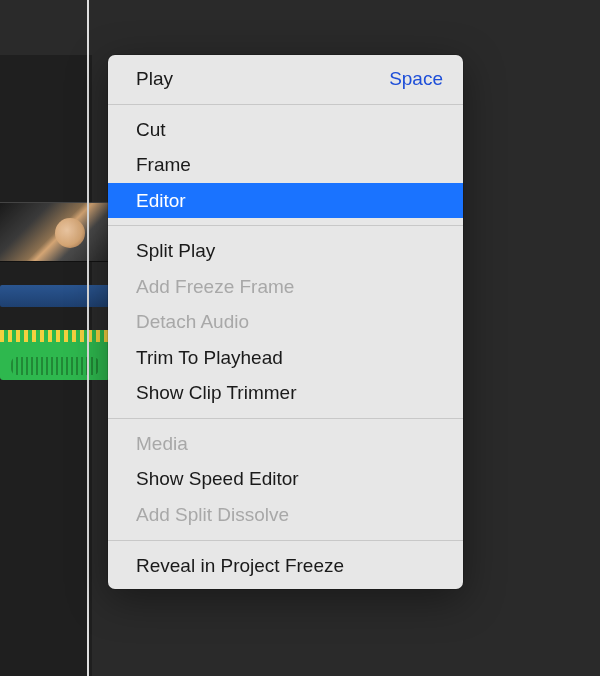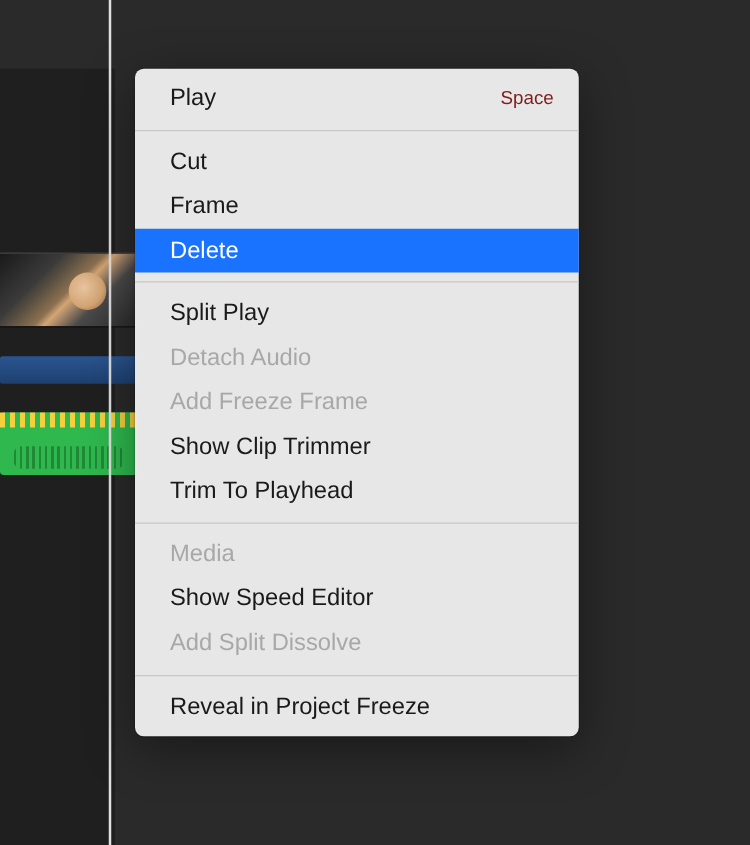--- a/index.html
+++ b/index.html
@@ -99,35 +99,35 @@
       background: rgba(236, 236, 236, 0.98);
       border-radius: 7px;
       box-shadow: 0 10px 40px rgba(0,0,0,0.4), 0 0 0 1px rgba(0,0,0,0.12);
       padding: 6px 0;
       font-size: 19px;
       color: #1a1a1a;
     }
     .menu-item {
       display: flex;
       justify-content: space-between;
-      align-items: center;
+      align-items: flex-end;
       padding: 4px 20px 4px 28px;
       line-height: 1.45;
       cursor: default;
     }
     .menu-item.selected {
       background: #1a73ff;
       color: #ffffff;
     }
     .menu-item.disabled {
       color: #a8a8a8;
     }
     .menu-shortcut {
-      color: #7f1d1d;
-      font-size: 15px;
+      color: #1d4ed8;
+      font-size: 19px;
     }
     .menu-separator {
       height: 1px;
       background: #c8c8c8;
       margin: 7px 0;
     }
   </style>
 </head>
 <body>
 
@@ -151,40 +151,40 @@
 
   <div class="menu-separator"></div>
 
   <div class="menu-item">
     <span>Cut</span>
   </div>
   <div class="menu-item">
     <span>Frame</span>
   </div>
   <div class="menu-item selected">
-    <span>Delete</span>
+    <span>Editor</span>
   </div>
 
   <div class="menu-separator"></div>
 
   <div class="menu-item">
     <span>Split Play</span>
   </div>
   <div class="menu-item disabled">
+    <span>Add Freeze Frame</span>
+  </div>
+  <div class="menu-item disabled">
     <span>Detach Audio</span>
   </div>
-  <div class="menu-item disabled">
-    <span>Add Freeze Frame</span>
+  <div class="menu-item">
+    <span>Trim To Playhead</span>
   </div>
   <div class="menu-item">
     <span>Show Clip Trimmer</span>
   </div>
-  <div class="menu-item">
-    <span>Trim To Playhead</span>
-  </div>
 
   <div class="menu-separator"></div>
 
   <div class="menu-item disabled">
     <span>Media</span>
   </div>
   <div class="menu-item">
     <span>Show Speed Editor</span>
   </div>
   <div class="menu-item disabled">

